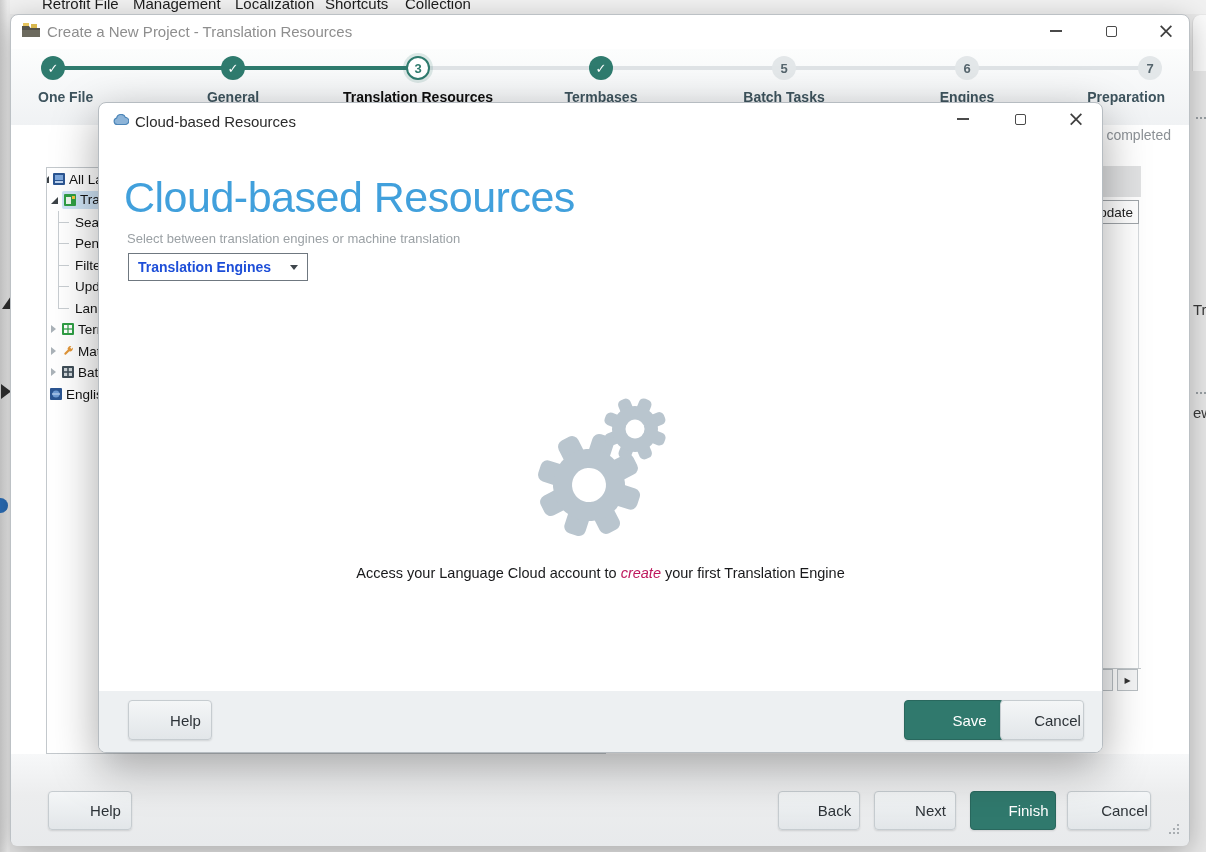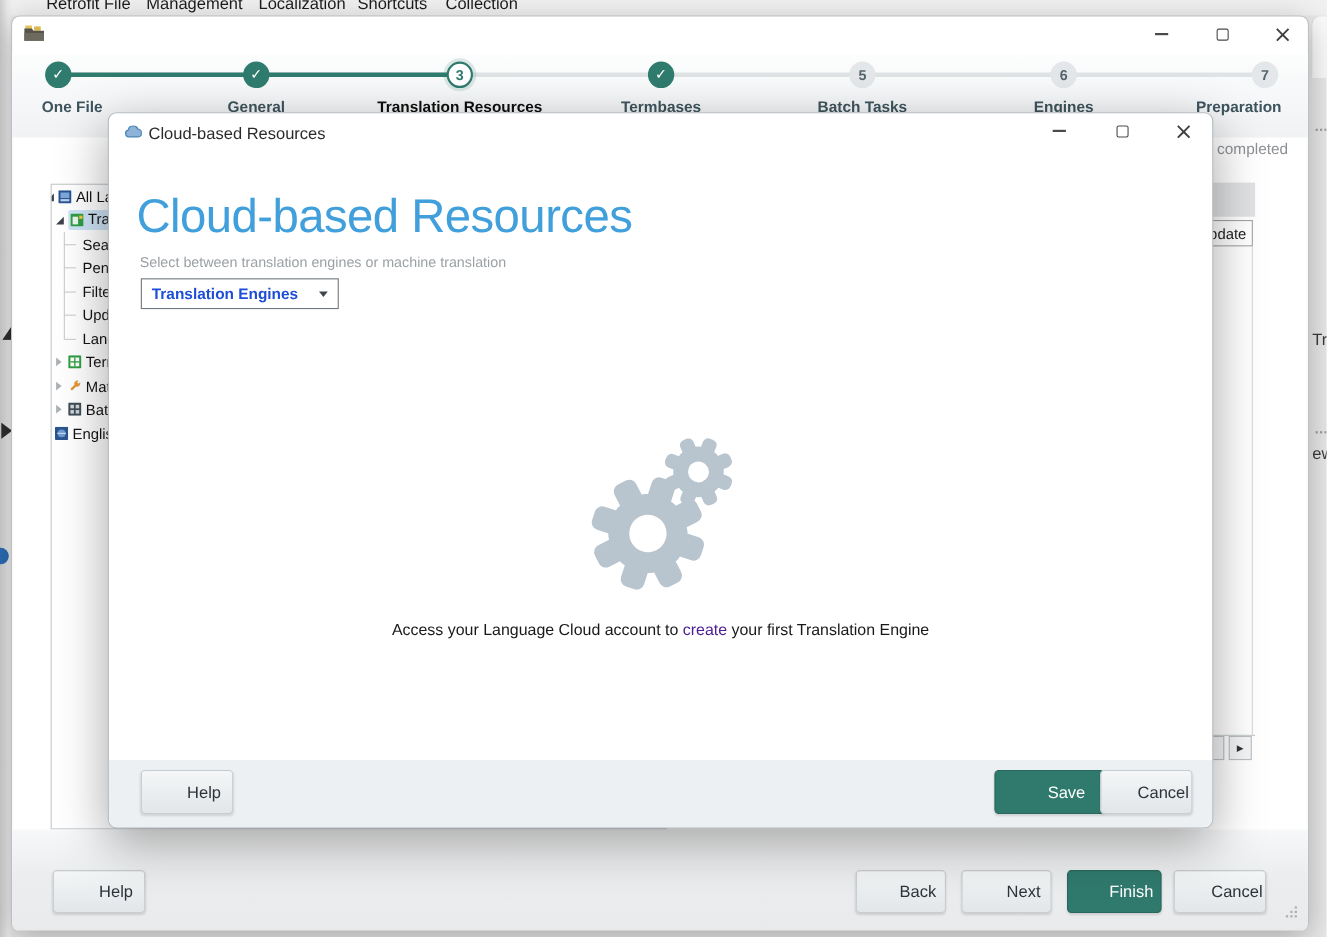--- a/index.html
+++ b/index.html
@@ -81,21 +81,21 @@
            border:1px solid #b6bcc1; border-radius:8px; box-shadow:0 14px 45px rgba(0,0,0,.35); overflow:hidden; }
   .m-title { position:absolute; left:36px; top:10px; font-size:15px; color:#2b2b2b; white-space:nowrap; }
   .cloudicon { position:absolute; left:14px; top:11px; }
   .m-heading { position:absolute; left:25px; top:70px; font-size:43px; font-weight:300; letter-spacing:-0.5px; color:#41a0dc; white-space:nowrap; }
   .m-sub { position:absolute; left:28px; top:128px; font-size:13px; color:#9ba1a5; white-space:nowrap; }
   .ddl { position:absolute; left:29px; top:150px; width:180px; height:28px; border:1px solid #6f7880; background:#fff;
          display:flex; align-items:center; padding:0 24px 0 9px; font-size:14px; font-weight:bold; color:#1d4ed8; cursor:pointer; }
   .caret { position:absolute; right:9px; top:11px; width:0; height:0; border-left:4.5px solid transparent; border-right:4.5px solid transparent; border-top:5px solid #3f464c; }
   .gears { position:absolute; left:428px; top:282px; }
   .access { position:absolute; left:0; top:462px; width:100%; text-align:center; font-size:14.5px; color:#18191b; }
-  .access a { color:#4c1d95; text-decoration:none; margin:0 4px; cursor:pointer; }
+  .access a { color:#be185d; text-decoration:none; margin:0 4px; cursor:pointer;font-style:italic; }
   .m-footer { position:absolute; left:0; top:588px; width:100%; height:63px; background:#edf0f2; border-radius:0 0 7px 7px; }
   .mbtn { height:40px; top:9px; }
 </style>
 </head>
 <body>
 
 <div class="menubar">
   <span class="mi" style="left:42px">Retrofit File</span>
   <span class="mi" style="left:133px">Management</span>
   <span class="mi" style="left:235px">Localization</span>
@@ -115,20 +115,21 @@
 
 <div class="dialog">
 
   <div class="d-titlebar">
     <svg class="foldericon" width="18" height="15" viewBox="0 0 18 15">
       <rect x="1" y="0" width="6" height="5" fill="#e7c55e"></rect>
       <rect x="9" y="1" width="6" height="4" fill="#d9b84e"></rect>
       <path d="M0 3 h7 l1.5 2 H18 v9 H0 Z" fill="#55534a"></path>
       <path d="M0 7 h18 v7 H0 Z" fill="#6c6a5e"></path>
     </svg>
+    <span class="d-title">Create a New Project - Translation Resources</span>
     <button class="winbtn wb-min" style="left:1030px">
         <i></i>
       </button>
     <button class="winbtn wb-max" style="left:1085px">
         <i></i>
       </button>
     <button class="winbtn wb-close" style="left:1140px">
         <i>×</i>
       </button>
   </div>

